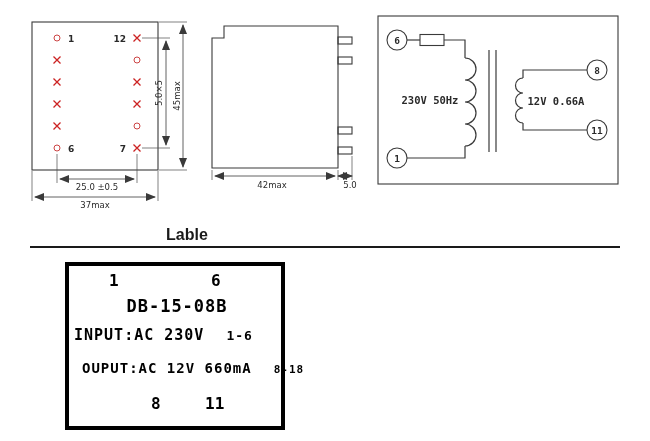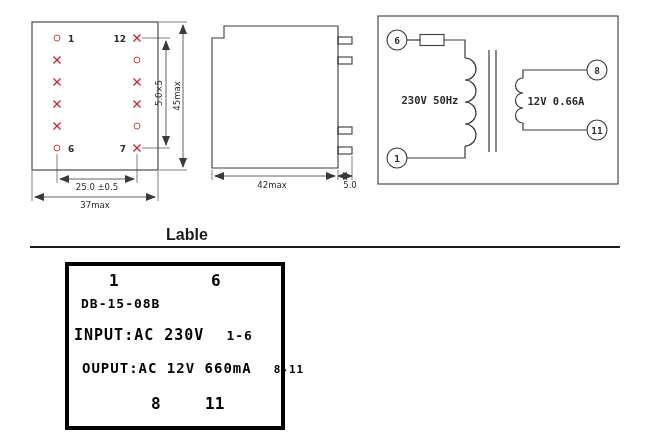--- a/index.html
+++ b/index.html
@@ -19,21 +19,21 @@
   .circnum{font-family:"DejaVu Sans Mono",monospace;font-size:9.5px;font-weight:bold;}
 
   .label-title{position:absolute;left:150px;top:226px;width:74px;text-align:center;
                font-size:16px;font-weight:bold;}
   .rule{position:absolute;left:30px;top:246px;width:590px;height:2px;background:#1a1a1a;}
   .label-box{position:absolute;left:65px;top:262px;width:212px;height:160px;
              border:4px solid #000;background:#fff;
              font-family:"DejaVu Sans Mono",monospace;font-weight:bold;color:#000;}
   .label-box .pos{position:absolute;white-space:nowrap;}
   .r-num{font-size:16px;}
-  .r-model{left:12px;right:0;top:30px;text-align:left;font-size:13px;letter-spacing:1px;}
+  .r-model{left:4px;right:0;top:30px;text-align:center;font-size:17px;letter-spacing:1px;}
   .r-io{left:5px;display:flex;align-items:baseline;gap:22px;letter-spacing:1px;}
   .r-in-main{font-size:15px;}
   .r-in-pins{font-size:13px;}
   .r-out-main{font-size:14px;margin-left:8px;}
   .r-out-pins{font-size:11px;}
 </style>
 </head>
 <body>
 
 <div class="page">
@@ -153,20 +153,20 @@
 
     <div class="pos r-model">DB-15-08B</div>
 
     <div class="pos r-io" style="top:60px;">
       <span class="r-in-main">INPUT:AC 230V</span>
       <span class="r-in-pins">1-6</span>
     </div>
 
     <div class="pos r-io" style="top:94px;">
       <span class="r-out-main">OUPUT:AC 12V 660mA</span>
-      <span class="r-out-pins">8-11</span>
+      <span class="r-out-pins">8-18</span>
     </div>
 
     <span class="pos r-num" style="left:82px;top:128px;">8</span>
     <span class="pos r-num" style="left:136px;top:128px;">11</span>
   </div>
 
 </div>
 
 </body></html>

